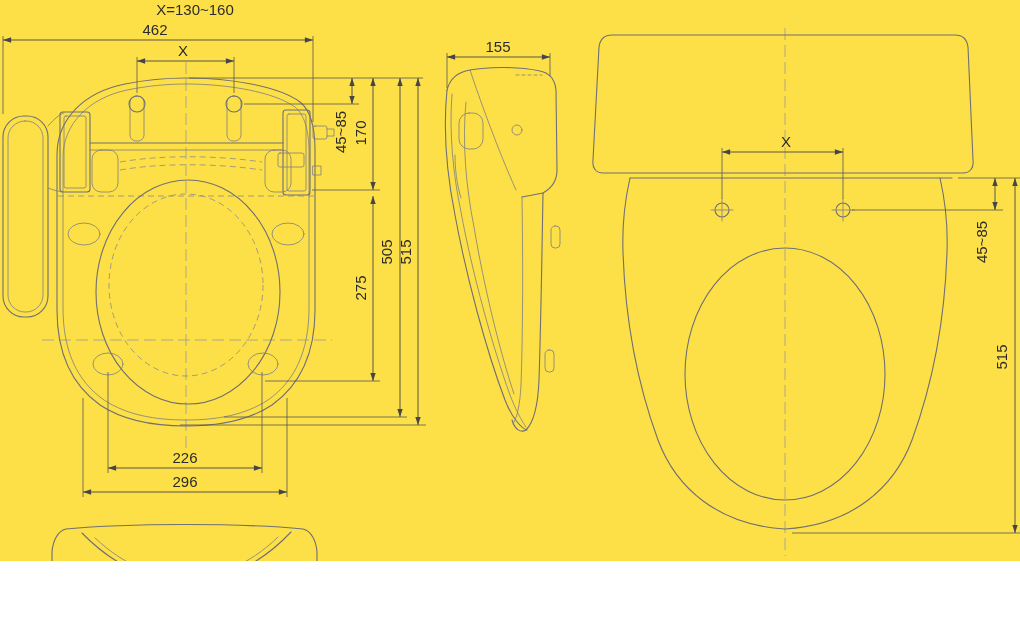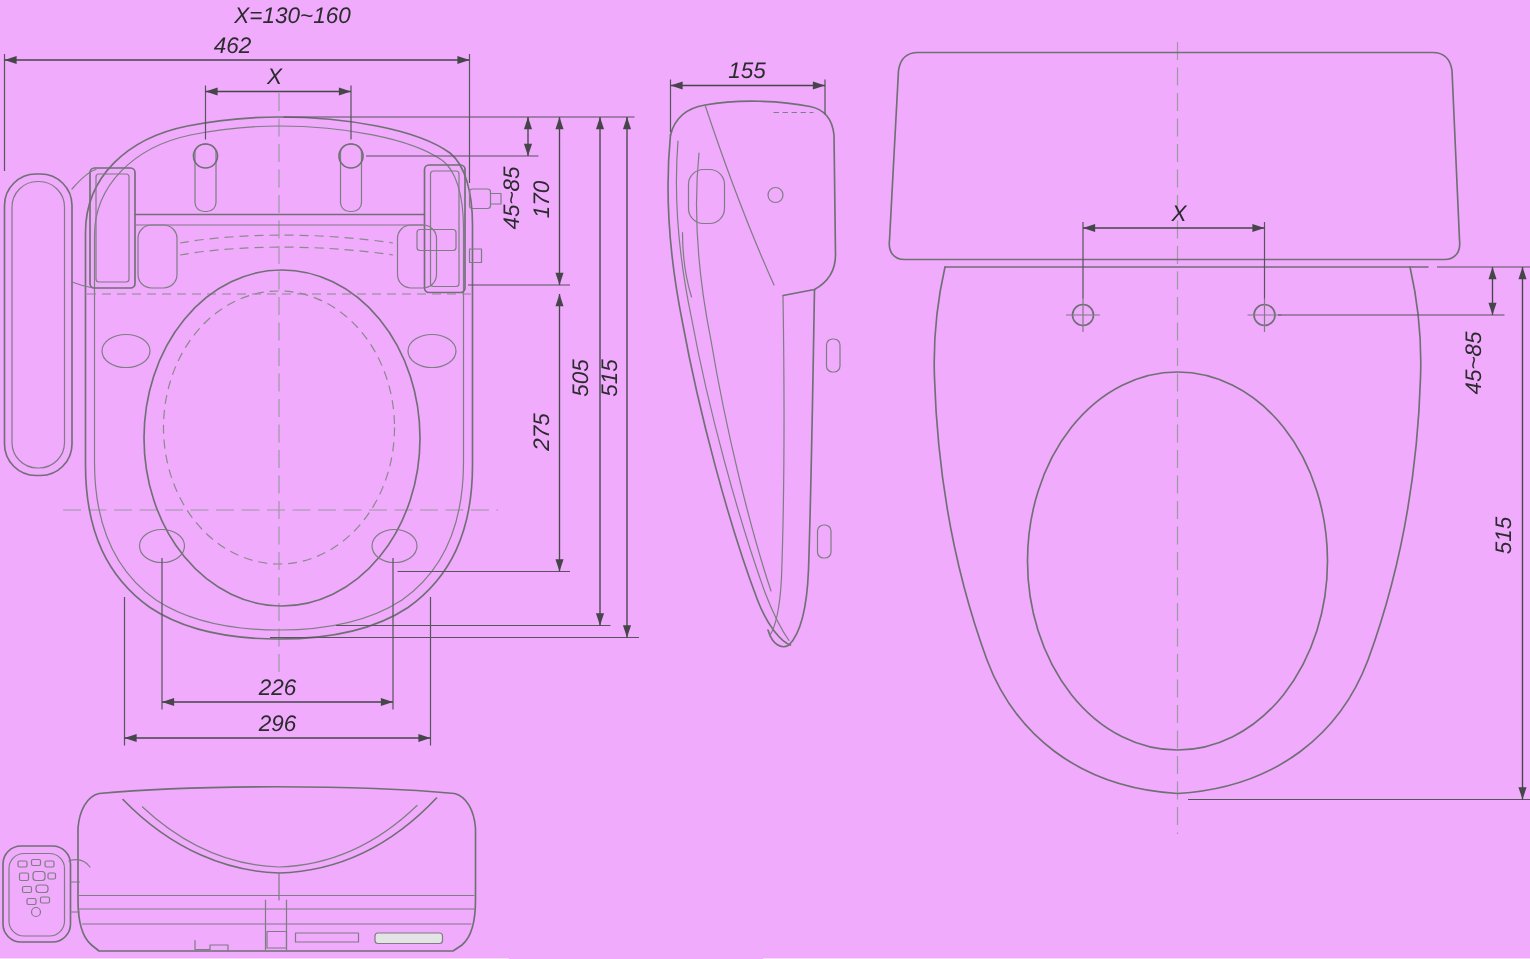--- a/index.html
+++ b/index.html
@@ -1,17 +1,17 @@
 <!DOCTYPE html>
 <html><head>
 <meta charset="utf-8">
 <style>
   html,body{margin:0;padding:0;background:#ffffff;}
-  .stage{position:relative;width:1020px;height:639px;background:#f0abfc;overflow:hidden;
-         font-family:"Liberation Sans", sans-serif;font-style:italic;}
+  .stage{position:relative;width:1020px;height:561px;background:#fde047;overflow:hidden;
+         font-family:"Liberation Sans", sans-serif;}
   svg{display:block;}
   .b1{fill:none;stroke:#6f6f74;stroke-width:1.1;stroke-linecap:round;stroke-linejoin:round;}
   .b2{fill:none;stroke:#7d7d82;stroke-width:0.8;stroke-linecap:round;stroke-linejoin:round;}
   .hid{fill:none;stroke:#8a8a8a;stroke-width:0.8;stroke-dasharray:6 4;}
   .cl{fill:none;stroke:#9a9aa0;stroke-width:0.8;stroke-dasharray:12 5;}
   .ext{fill:none;stroke:#55555a;stroke-width:0.8;}
   .dim{fill:none;stroke:#45454a;stroke-width:0.9;marker-start:url(#arw);marker-end:url(#arw);}
   .dtx{fill:#2b2b2e;font-size:15px;font-family:"Liberation Sans", sans-serif;}
   .fillshade{fill:#e4e4e6;stroke:#7d7d82;stroke-width:0.8;}
 </style>

